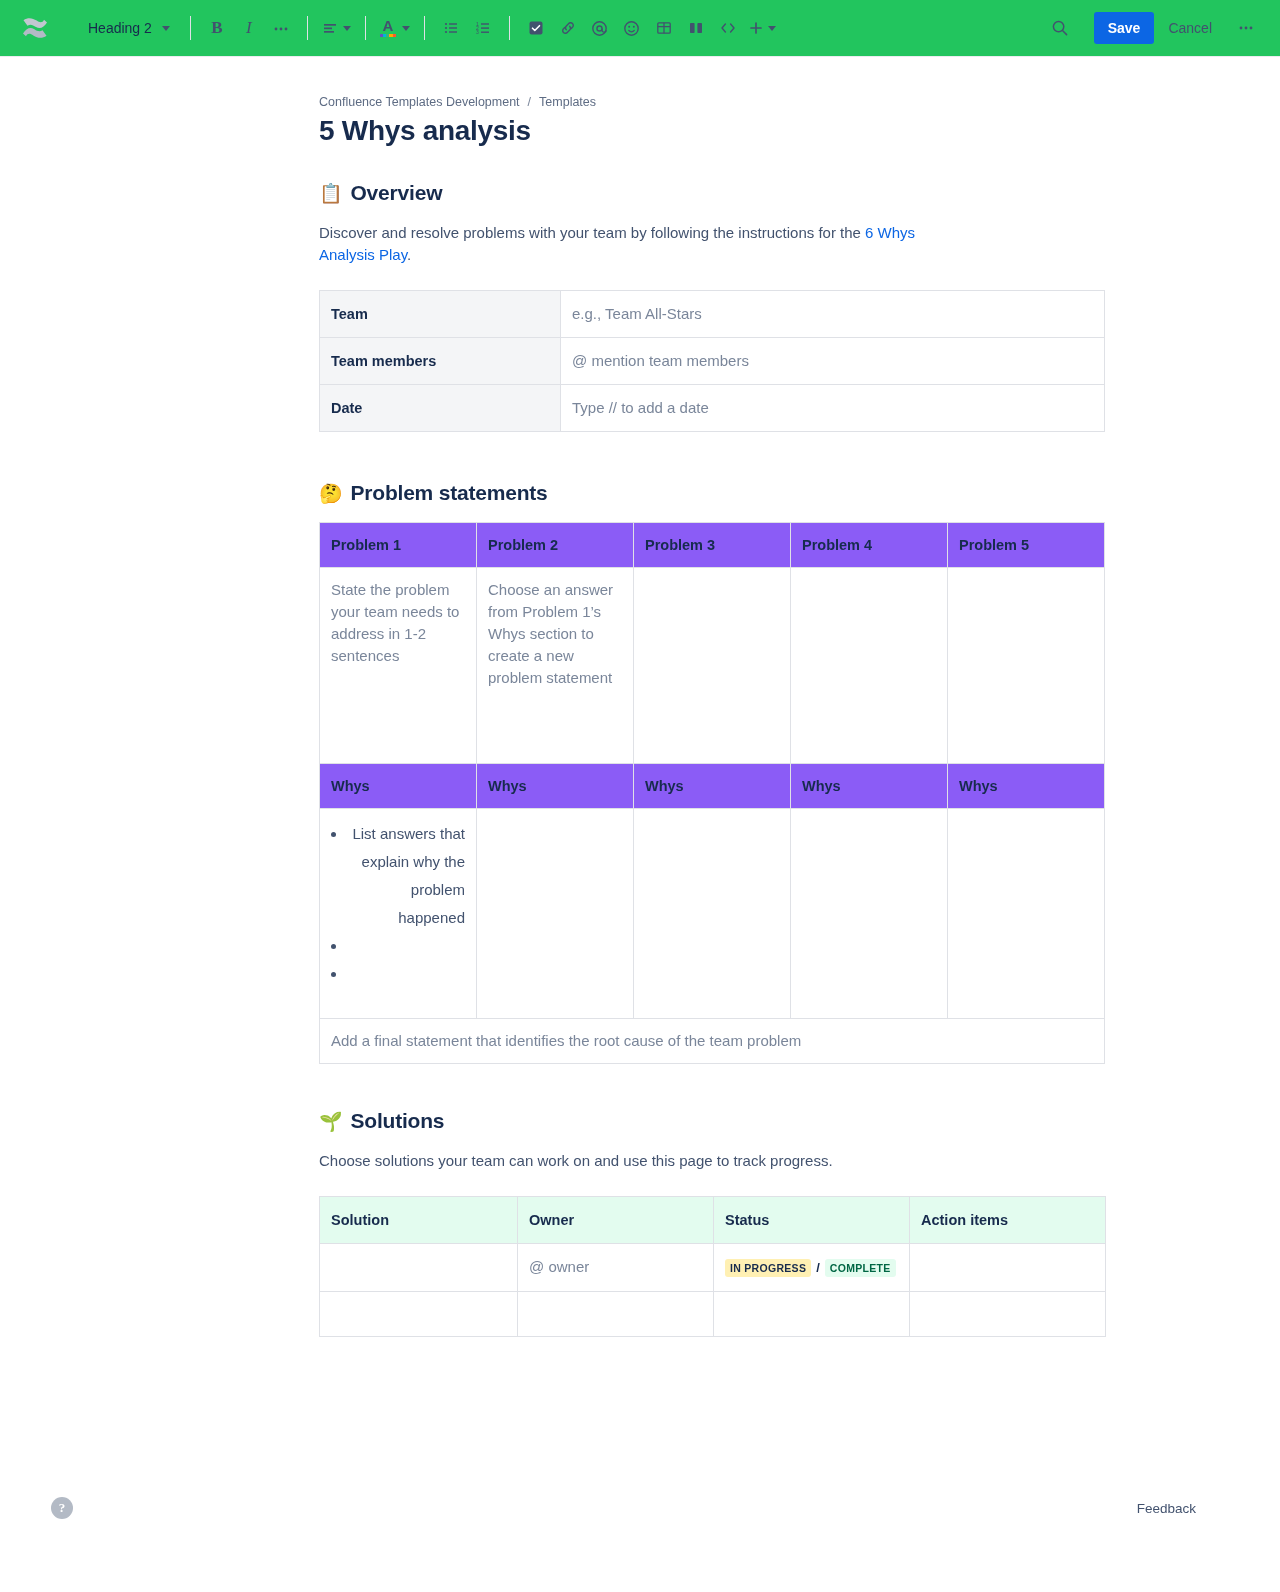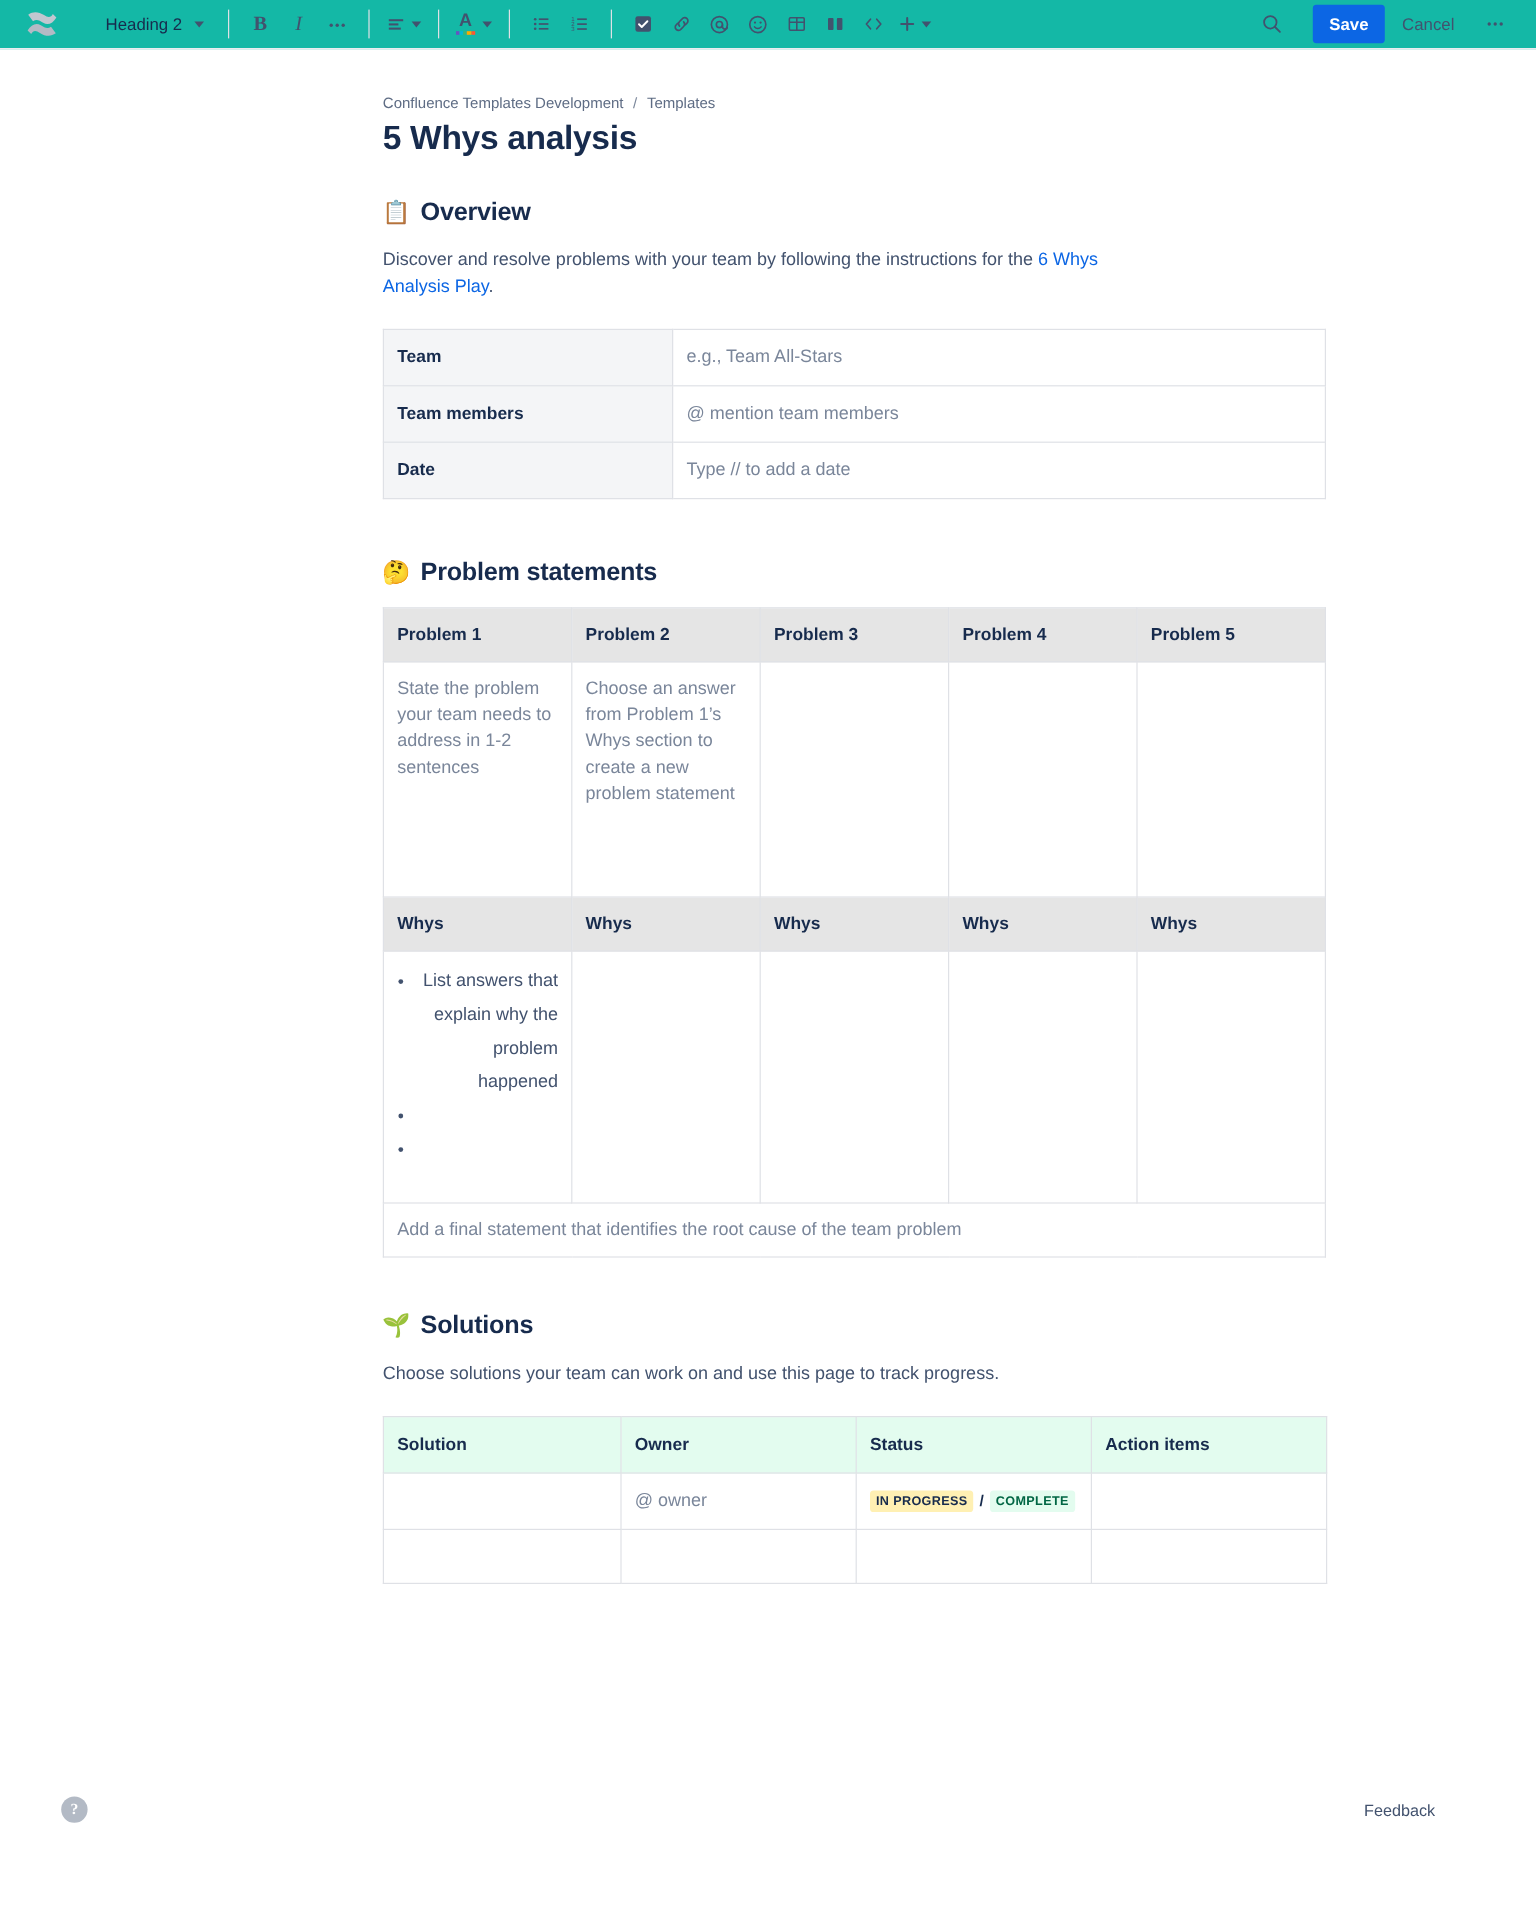--- a/index.html
+++ b/index.html
@@ -9,26 +9,26 @@
     height: 1592px;
     background: #ffffff;
     font-family: "Liberation Sans", sans-serif;
     color: #172B4D;
     position: relative;
     overflow: hidden;
   }
 
   
   .toolbar {
-    height: 41px;
+    height: 57px;
     border-bottom: 1px solid #EBECF0;
     display: flex;
     align-items: center;
     padding: 0 18px 0 18px;
-    background: #14b8a6;
+    background: #22c55e;
     position: relative;
   }
   .tb-logo {
     width: 34px; height: 30px;
     margin-right: 24px;
     display: flex; align-items: center; justify-content: center;
     color: #B3BAC5;
     flex: 0 0 auto;
   }
   .tb-sep {
@@ -162,21 +162,21 @@
     text-align: left;
     font-size: 15px;
     line-height: 22px;
   }
   .hdr-cell {
     font-weight: bold;
     color: #172B4D;
     font-size: 14.5px;
   }
   .grey-hdr { background: #F4F5F7; }
-  .cream-hdr { background: #e5e5e5; }
+  .cream-hdr { background: #8b5cf6; }
   .green-hdr { background: #E3FCEF; }
   .placeholder { color: #7A869A; }
 
   
   .tbl-overview { margin-bottom: 48px; }
   .tbl-overview td { height: 45px; padding: 12px 11px; }
   .tbl-overview .col-label { width: 241px; }
 
   
   .tbl-problems { margin-bottom: 44px; }

